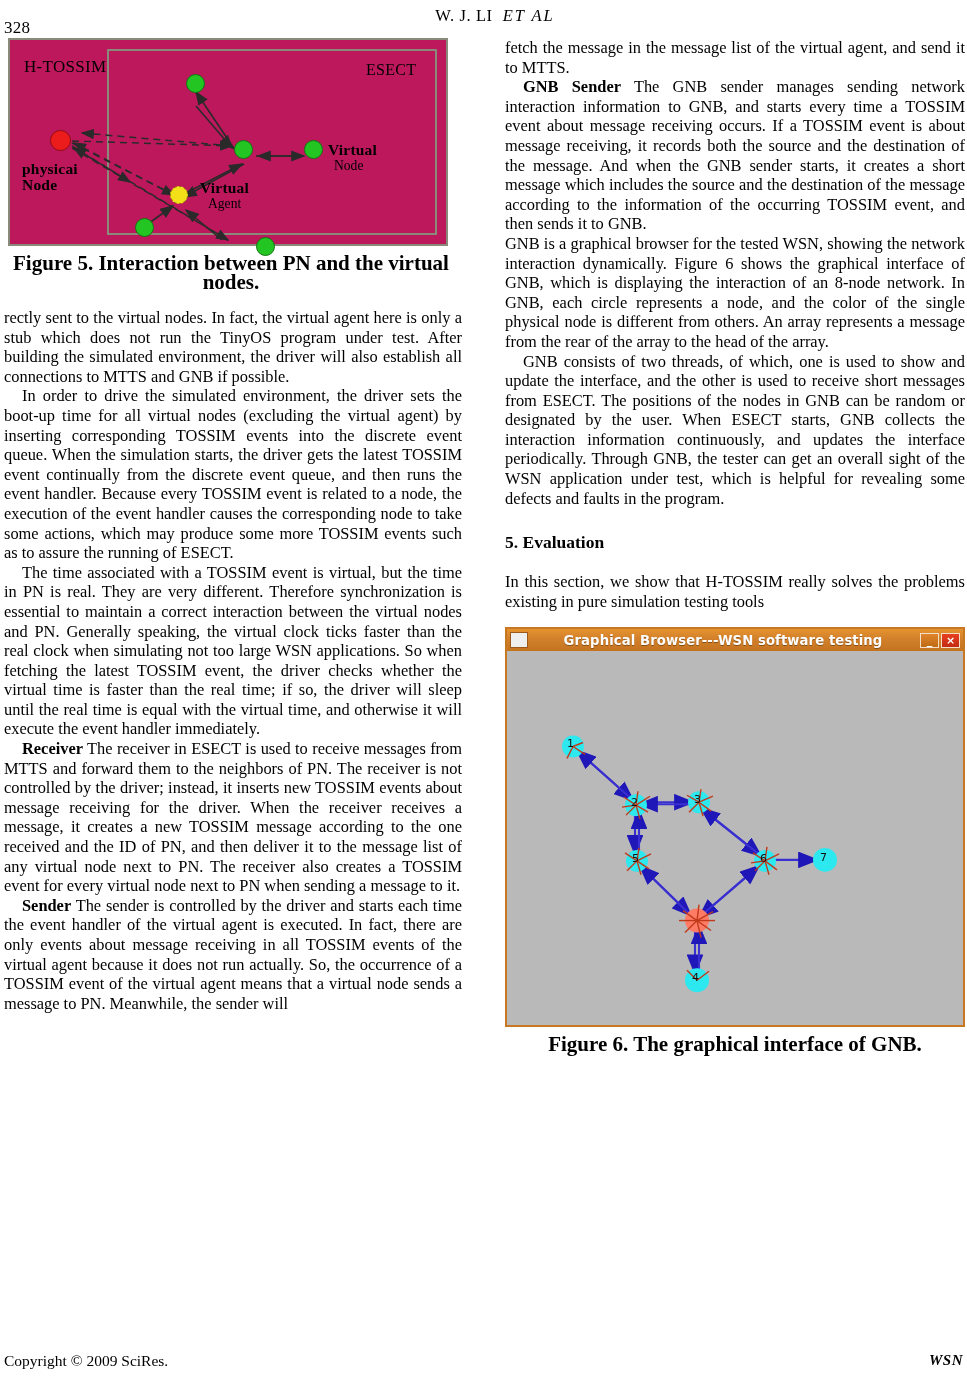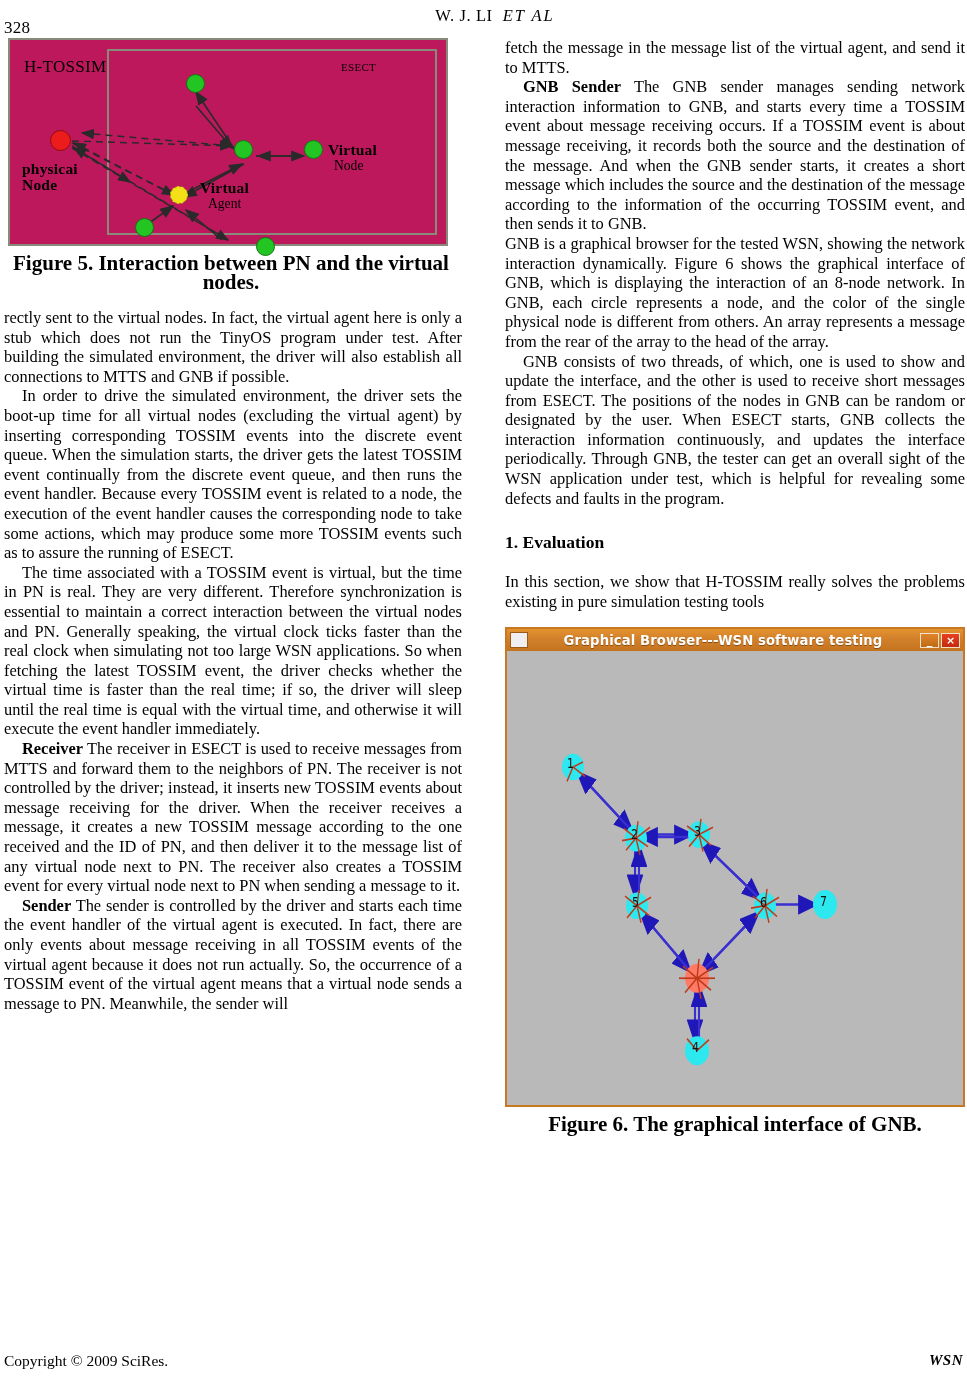--- a/index.html
+++ b/index.html
@@ -112,22 +112,22 @@
     box-sizing: border-box;
   }
   .lbl-htossim {
     position: absolute;
     left: 14px; top: 17px;
     font-size: 17px;
     letter-spacing: 0.3px;
   }
   .lbl-esect {
     position: absolute;
-    left: 331px; top: 21px;
-    font-size: 11px;
+    left: 356px; top: 21px;
+    font-size: 16px;
     letter-spacing: 0.3px;
   }
   .node {
     position: absolute;
     border-radius: 50%;
     box-sizing: border-box;
   }
   .node.green { background: #22c522; border: 1px solid #117711; width: 19px; height: 19px; }
   .node.red   { background: #ec1c1c; border: 1px solid #8f0c0c; width: 21px; height: 21px; }
   .node.yellow{ background: #f4e019; border: 1px dashed #9a8c06; width: 18px; height: 18px; }
@@ -153,21 +153,21 @@
 
   
   .fig6-wrap {
     position: relative;
     width: 460px;
     margin: 16px 0 0 0;
   }
   .gnb-window {
     position: relative;
     width: 460px;
-    height: 480px;
+    height: 400px;
     border: 2px solid #c87822;
     box-sizing: border-box;
     background: #b8b8b8;
   }
   .gnb-titlebar {
     position: relative;
     height: 22px;
     background: linear-gradient(180deg, #e59330 0%, #d2802a 45%, #c4731f 100%);
     display: flex;
     align-items: center;
@@ -317,21 +317,21 @@
 
 <div class="col-right">
 
   <p class="body-text"><span>fetch the message in the message list of the virtual agent, and send it to MTTS.</span></p>
   <p class="body-text indent"><span class="lead">GNB Sender</span><span> The GNB sender manages sending network interaction information to GNB, and starts every time a TOSSIM event about message receiving occurs. If a TOSSIM event is about message receiving, it records both the source and the destination of the message. And when the GNB sender starts, it creates a short message which includes the source and the destination of the message according to the information of the occurring TOSSIM event, and then sends it to GNB.</span></p>
 
 
   <p class="body-text"><span>GNB is a graphical browser for the tested WSN, showing the network interaction dynamically. Figure 6 shows the graphical interface of GNB, which is displaying the interaction of an 8-node network. In GNB, each circle represents a node, and the color of the single physical node is different from others. An array represents a message from the rear of the array to the head of the array.</span></p>
   <p class="body-text indent"><span>GNB consists of two threads, of which, one is used to show and update the interface, and the other is used to receive short messages from ESECT. The positions of the nodes in GNB can be random or designated by the user. When ESECT starts, GNB collects the interaction information continuously, and updates the interface periodically. Through GNB, the tester can get an overall sight of the WSN application under test, which is helpful for revealing some defects and faults in the program.</span></p>
 
-  <h2 class="section-head tight">1. Evaluation</h2>
+  <h2 class="section-head tight">5. Evaluation</h2>
 
   <p class="body-text"><span>In this section, we show that H-TOSSIM really solves the problems existing in pure simulation testing tools</span></p>
 
   <div class="fig6-wrap">
     <div class="gnb-window">
       <div class="gnb-titlebar">
         <span class="gnb-sysicon"></span>
         <span class="gnb-title">Graphical Browser---WSN software testing</span>
         <span class="gnb-btn">_</span>
         <span class="gnb-btn close">×</span>

